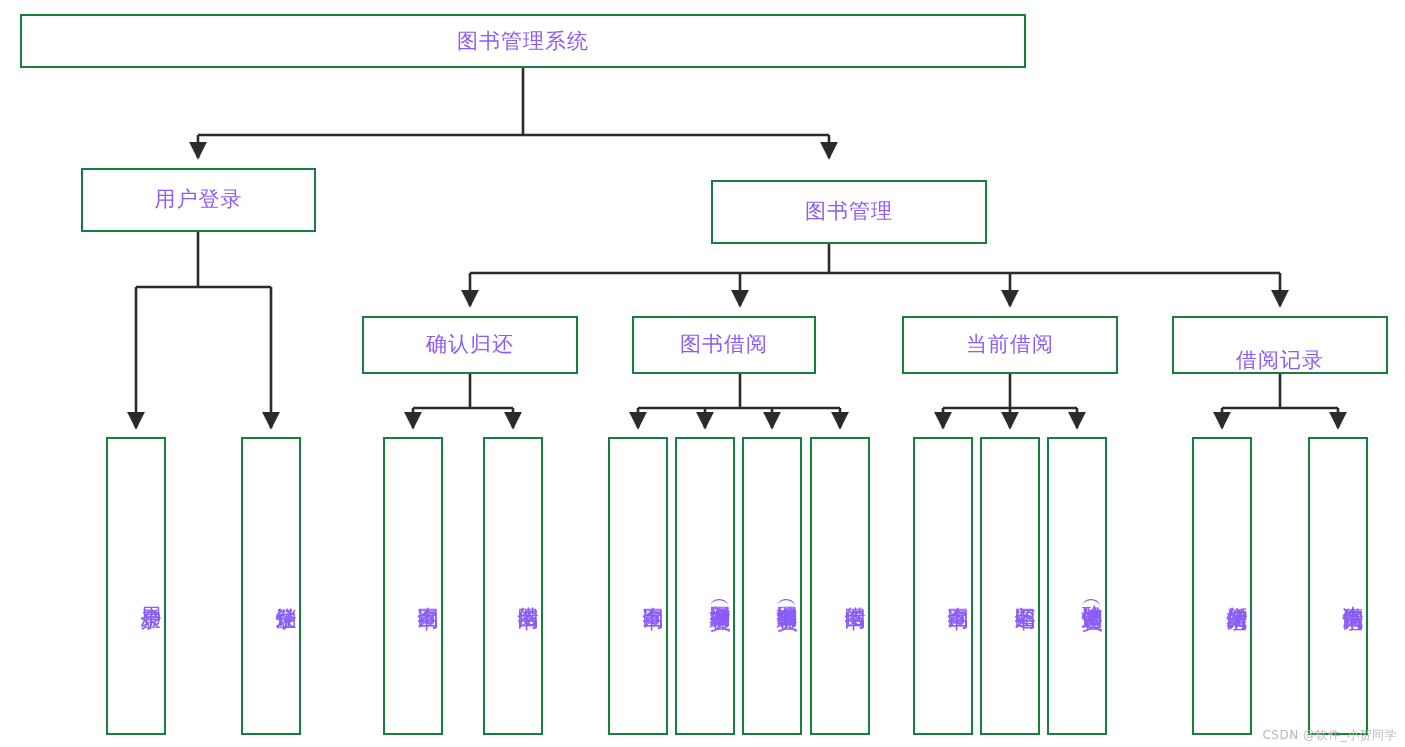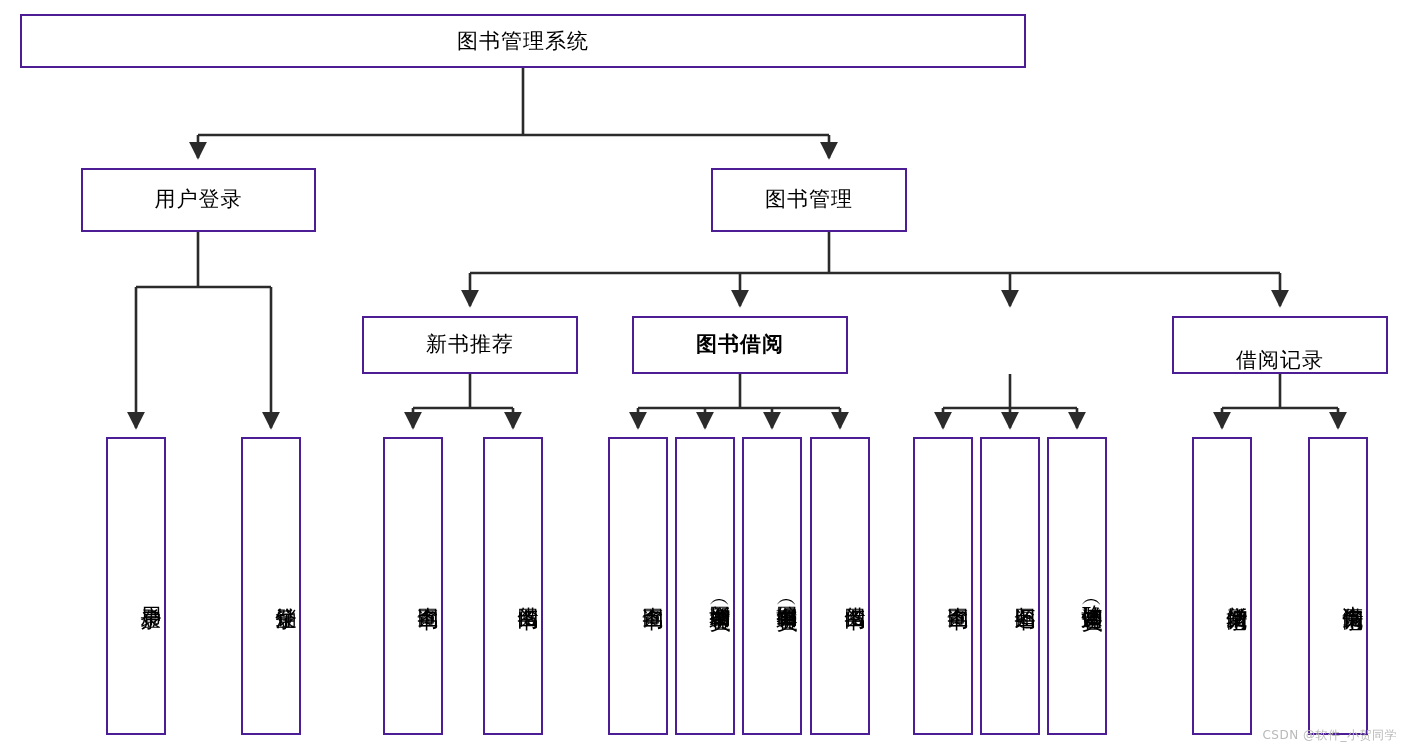--- a/index.html
+++ b/index.html
@@ -21,26 +21,26 @@
     position: absolute;
     left: 0;
     top: 0;
     width: 1405px;
     height: 747px;
     pointer-events: none;
   }
   .node {
     position: absolute;
     box-sizing: border-box;
-    border: 2px solid #4c1d95;
+    border: 2px solid #15803d;
     background: #ffffff;
     display: flex;
     align-items: center;
     justify-content: center;
-    color: #000000;
+    color: #8b5cf6;
   }
   .node-h {
     font-size: 21px;
     letter-spacing: 1px;
     line-height: 1.1;
   }
   .node-root {
     font-size: 21px;
     letter-spacing: 1px;
   }
@@ -125,29 +125,32 @@
     </g>
   </svg>
 
   <div class="node node-root" style="left:20px; top:14px; width:1006px; height:54px;">
     <span>图书管理系统</span>
   </div>
 
   <div class="node node-h" style="left:81px; top:168px; width:235px; height:64px;">
     <span>用户登录</span>
   </div>
-  <div class="node node-h" style="left:711px; top:168px; width:196px; height:64px;">
+  <div class="node node-h" style="left:711px; top:180px; width:276px; height:64px;">
     <span>图书管理</span>
   </div>
 
   <div class="node node-h" style="left:362px; top:316px; width:216px; height:58px;">
-    <span>新书推荐</span>
-  </div>
-  <div class="node node-h" style="left:632px; top:316px; width:216px; height:58px;font-weight:bold;">
+    <span>确认归还</span>
+  </div>
+  <div class="node node-h" style="left:632px; top:316px; width:184px; height:58px;">
     <span>图书借阅</span>
+  </div>
+  <div class="node node-h" style="left:902px; top:316px; width:216px; height:58px;">
+    <span>当前借阅</span>
   </div>
   <div class="node node-h" style="left:1172px; top:316px; width:216px; height:58px;align-items:flex-end;">
     <span>借阅记录</span>
   </div>
 
   <div class="node node-v" style="left:106px; top:437px; width:60px; height:298px;">
     <span>用户登录</span>
   </div>
   <div class="node node-v" style="left:241px; top:437px; width:60px; height:298px;">
     <span>注销登录</span>

